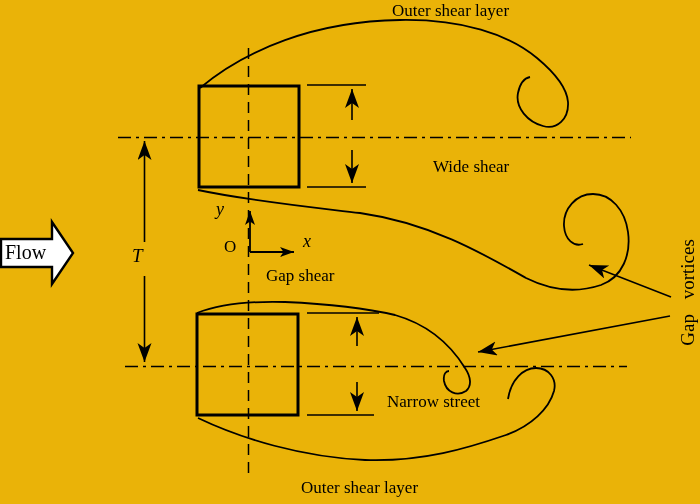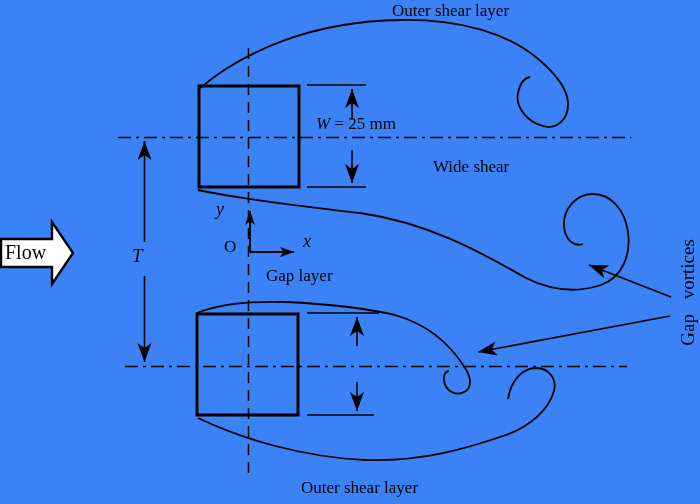--- a/index.html
+++ b/index.html
@@ -1,19 +1,19 @@
 <!DOCTYPE html>
 <html><head>
 <meta charset="utf-8">
 <style>
   html,body{margin:0;padding:0;background:#fff;}
   #figure{
     position:relative;
     width:700px;height:504px;
-    background:#3b82f6;
+    background:#eab308;
     font-family:"Liberation Serif","DejaVu Serif",serif;
     color:#000;
     overflow:hidden;
   }
   #diagram-svg{position:absolute;left:0;top:0;}
   .lbl{
     position:absolute;
     font-size:17px;
     line-height:1.1;
     white-space:nowrap;
@@ -95,33 +95,33 @@
     <line x1="357" y1="382" x2="357" y2="411" stroke="#000" stroke-width="1.6" marker-end="url(#ah)"></line>
 
     <line x1="671" y1="297" x2="589" y2="265" stroke="#000" stroke-width="1.6" marker-end="url(#ah)"></line>
     <line x1="670" y1="316" x2="478" y2="352" stroke="#000" stroke-width="1.6" marker-end="url(#ah)"></line>
   </svg>
 
   <div class="lbl lbl-outer-top">Outer shear layer</div>
 
   <div class="lbl lbl-wide">Wide shear</div>
 
-  <div class="lbl lbl-w-upper"><span class="ital">W</span><span> = 25 mm</span></div>
 
   <div class="lbl ital lbl-y">y</div>
 
   <div class="lbl lbl-O">O</div>
 
   <div class="lbl ital lbl-x">x</div>
 
-  <div class="lbl lbl-gapflow">Gap layer</div>
+  <div class="lbl lbl-gapflow">Gap shear</div>
 
   <div class="lbl lbl-flow">Flow</div>
 
   <div class="lbl ital lbl-T">T</div>
 
 
+  <div class="lbl lbl-narrow">Narrow street</div>
 
   <div class="lbl lbl-outer-bottom">Outer shear layer</div>
 
   <div class="lbl lbl-gap-vortices">Gap vortices</div>
 
 </div>
 
 </body></html>

